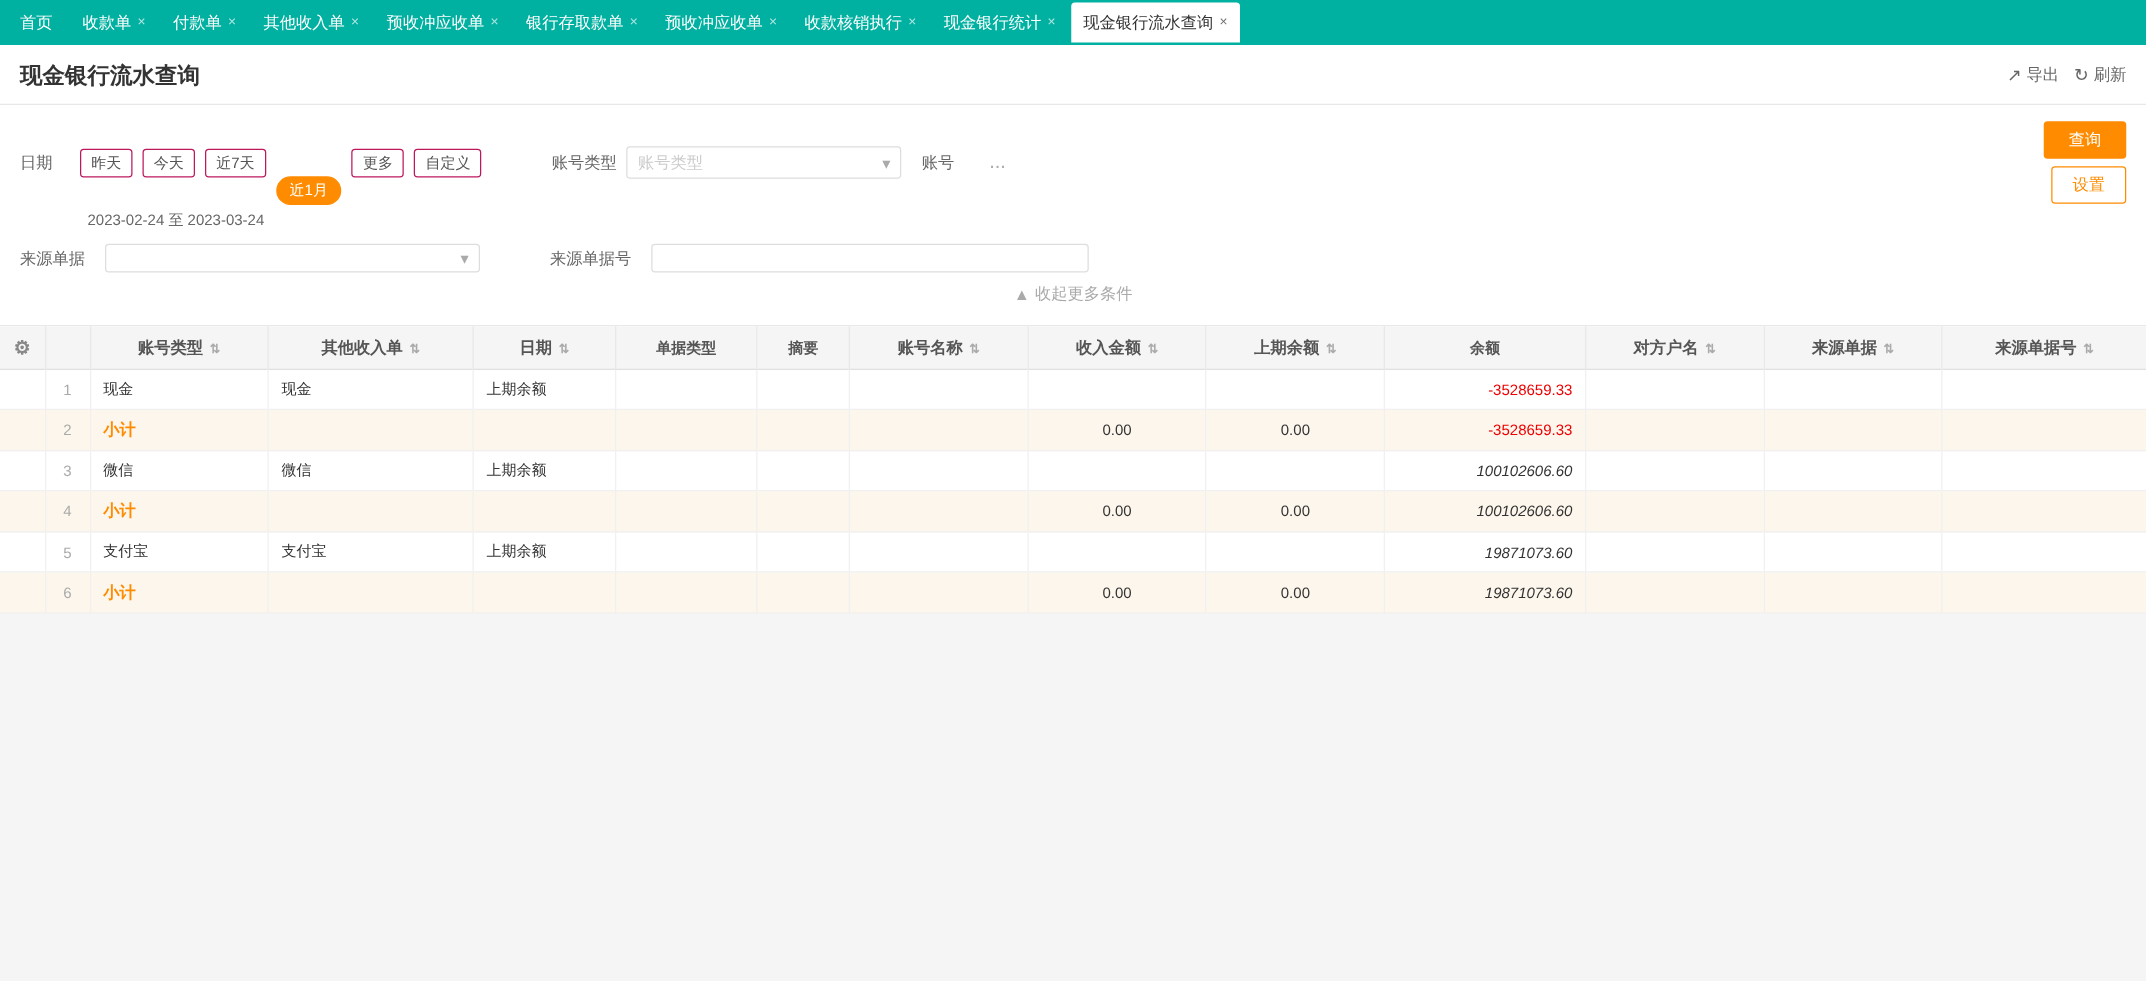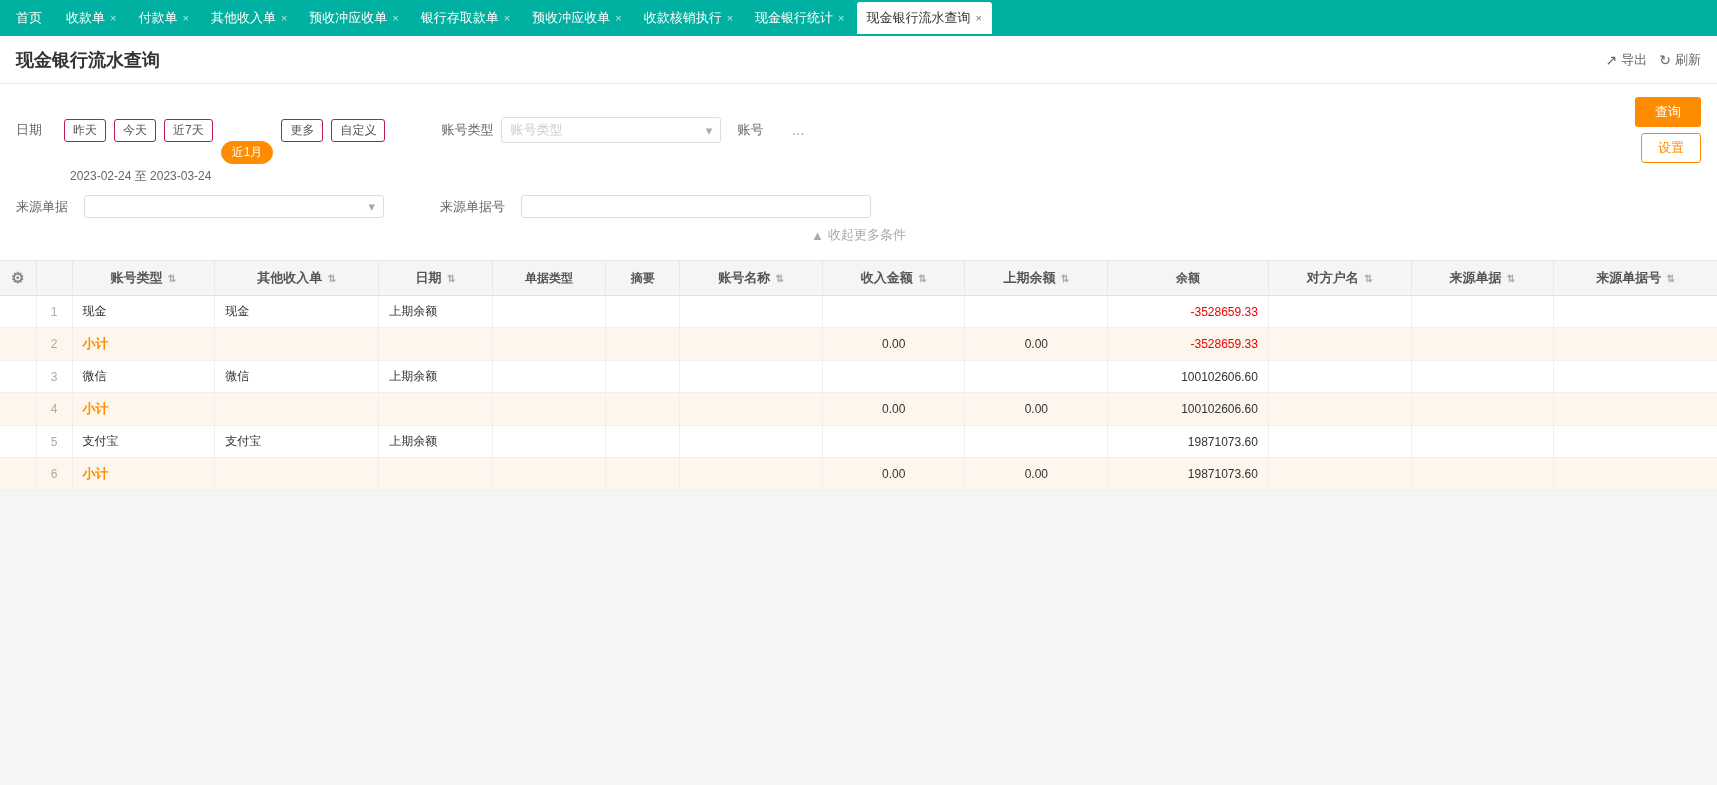--- a/index.html
+++ b/index.html
@@ -213,21 +213,21 @@
     tbody td {
       padding: 7px 10px;
       color: #333;
       font-size: 12px;
       border-right: 1px solid #f0f0f0;
       white-space: nowrap;
     }
     tbody td:last-child { border-right: none; }
     .td-number { text-align: center; }
     .td-negative { color: #e00; text-align: right; }
-    .td-positive { color: #333; text-align: right; }
+    .td-positive { color: #333; text-align: right; font-style: italic; }
     .td-center { text-align: center; }
     .row-num { color: #aaa; text-align: center; }
     .gear-icon { font-size: 15px; color: #888; cursor: pointer; }
     .subtotal-label { color: #ff8c00; font-weight: 700; }
   </style>
 </head>
 <body>
 
 <div class="top-nav">
   <div class="nav-home">首页</div>

